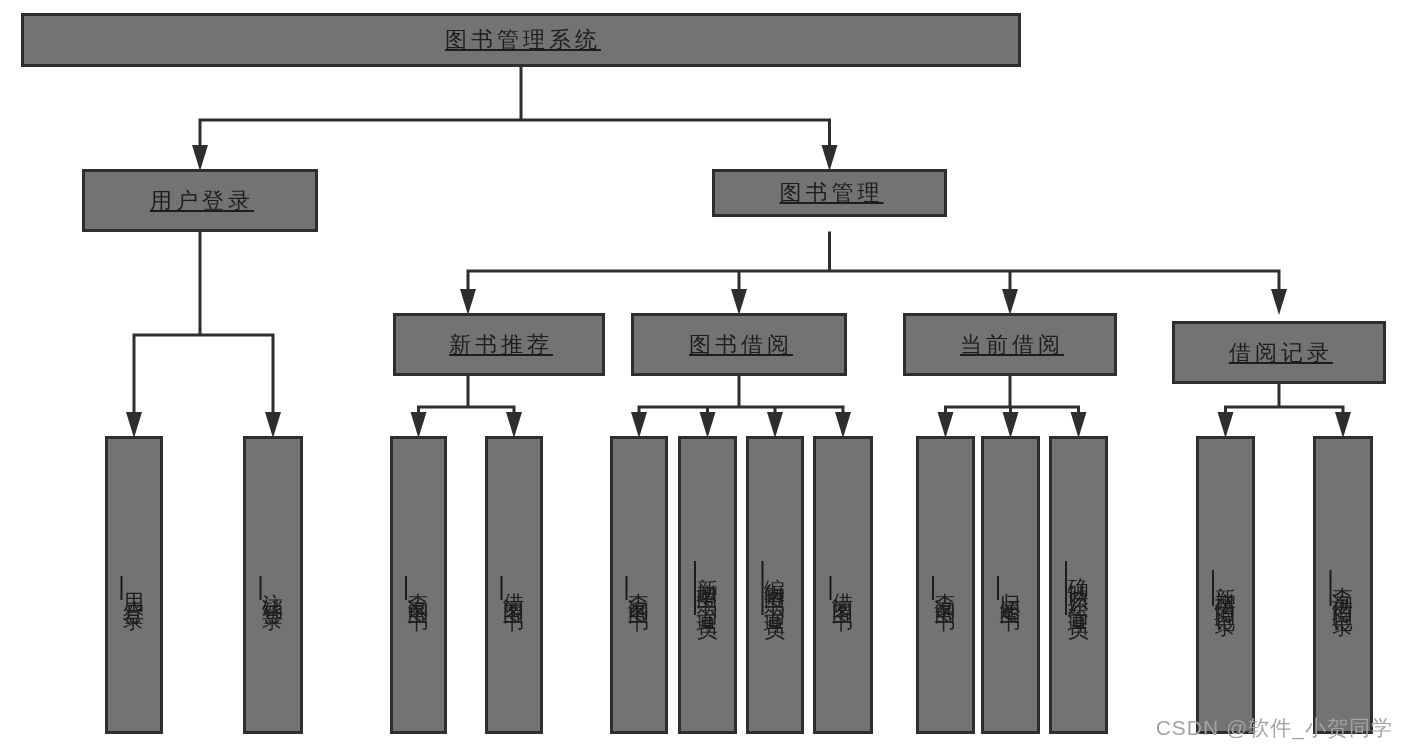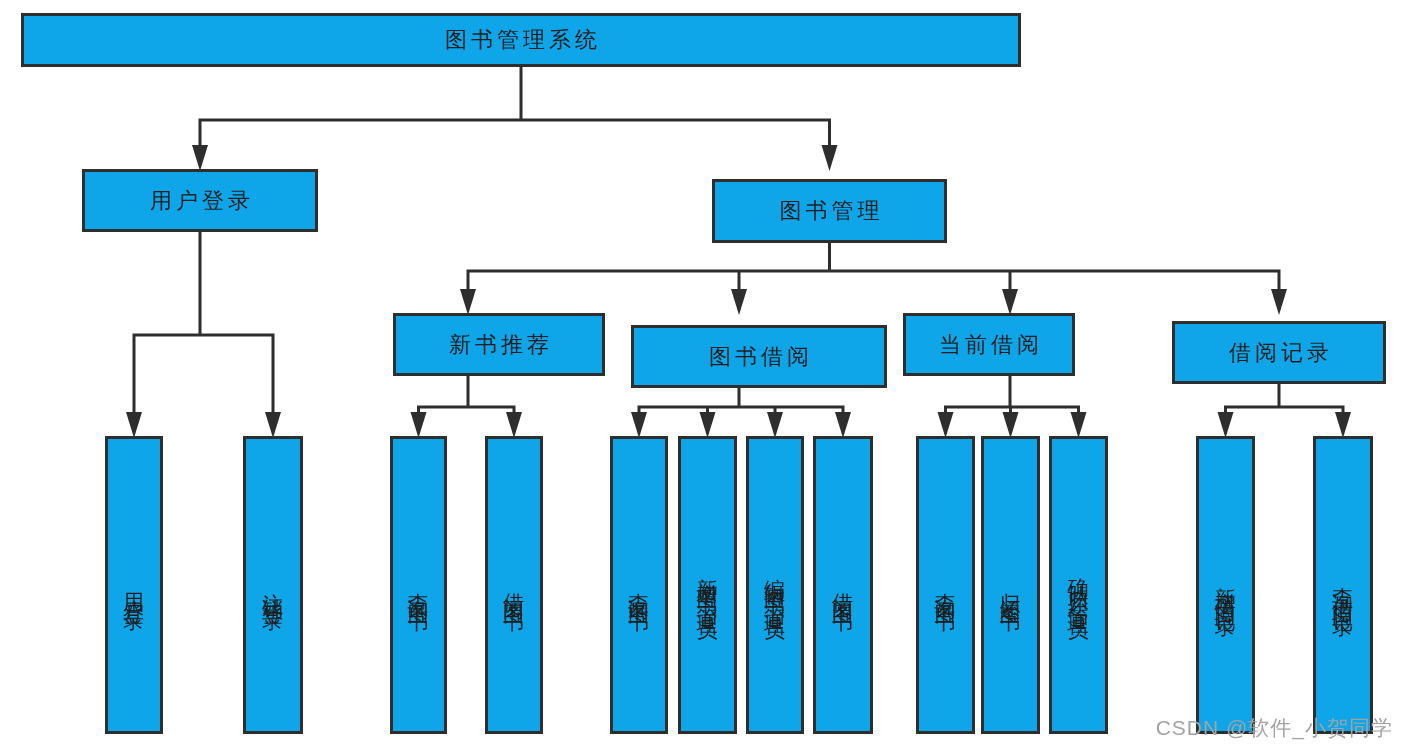--- a/index.html
+++ b/index.html
@@ -15,25 +15,26 @@
     position: absolute;
     left: 0;
     top: 0;
     width: 1405px;
     height: 747px;
   }
   .node {
     position: absolute;
     box-sizing: border-box;
     border: 3px solid #0f172a;
-    background: #0ea5e9;
+    background: #737373;
     display: flex;
     align-items: center;
     justify-content: center;
     color: #1d1d1d;
+    text-decoration: underline;
   }
   .node-h .label {
     font-size: 22px;
     letter-spacing: 4px;
     padding-left: 4px;
     white-space: nowrap;
   }
   .node-v .label {
     writing-mode: vertical-rl;
     text-orientation: mixed;
@@ -84,30 +85,30 @@
       <polygon points="1217.5,412 1233.5,412 1225.5,438" fill="#2e2e2e"></polygon>
       <polygon points="1335,412 1351,412 1343,438" fill="#2e2e2e"></polygon>
     </svg>
   <div id="nodes">
       <div class="node node-h" style="left: 21px; top: 13px; width: 1000px; height: 54px; border-color: rgb(46, 46, 46); color: rgb(29, 29, 29);">
         <span class="label">图书管理系统</span>
       </div>
       <div class="node node-h" style="left: 82px; top: 169px; width: 236px; height: 63px; border-color: rgb(46, 46, 46); color: rgb(29, 29, 29);">
         <span class="label">用户登录</span>
       </div>
-      <div class="node node-h" style="left: 712px; top: 179px; width: 235px; height: 64px; border-color: rgb(46, 46, 46); color: rgb(29, 29, 29);">
+      <div class="node node-h" style="left: 712px; top: 169px; width: 235px; height: 48px; border-color: rgb(46, 46, 46); color: rgb(29, 29, 29);">
         <span class="label">图书管理</span>
       </div>
       <div class="node node-h" style="left: 362px; top: 313px; width: 212px; height: 63px; border-color: rgb(46, 46, 46); color: rgb(29, 29, 29); margin-left: 31px;">
         <span class="label">新书推荐</span>
       </div>
-      <div class="node node-h" style="left: 631px; top: 313px; width: 256px; height: 63px; border-color: rgb(46, 46, 46); color: rgb(29, 29, 29); margin-top: 12px;">
+      <div class="node node-h" style="left: 631px; top: 313px; width: 216px; height: 63px; border-color: rgb(46, 46, 46); color: rgb(29, 29, 29);">
         <span class="label">图书借阅</span>
       </div>
-      <div class="node node-h" style="left: 903px; top: 313px; width: 172px; height: 63px; border-color: rgb(46, 46, 46); color: rgb(29, 29, 29);">
+      <div class="node node-h" style="left: 903px; top: 313px; width: 214px; height: 63px; border-color: rgb(46, 46, 46); color: rgb(29, 29, 29);">
         <span class="label">当前借阅</span>
       </div>
       <div class="node node-h" style="left: 1172px; top: 313px; width: 214px; height: 63px; border-color: rgb(46, 46, 46); color: rgb(29, 29, 29); margin-top: 8px;">
         <span class="label">借阅记录</span>
       </div>
       <div class="node node-v" style="left: 105px; top: 436px; width: 58px; height: 298px; border-color: rgb(46, 46, 46); color: rgb(29, 29, 29);">
         <span class="label">用户登录</span>
       </div>
       <div class="node node-v" style="left: 243px; top: 436px; width: 60px; height: 298px; border-color: rgb(46, 46, 46); color: rgb(29, 29, 29);">
         <span class="label">注销登录</span>

